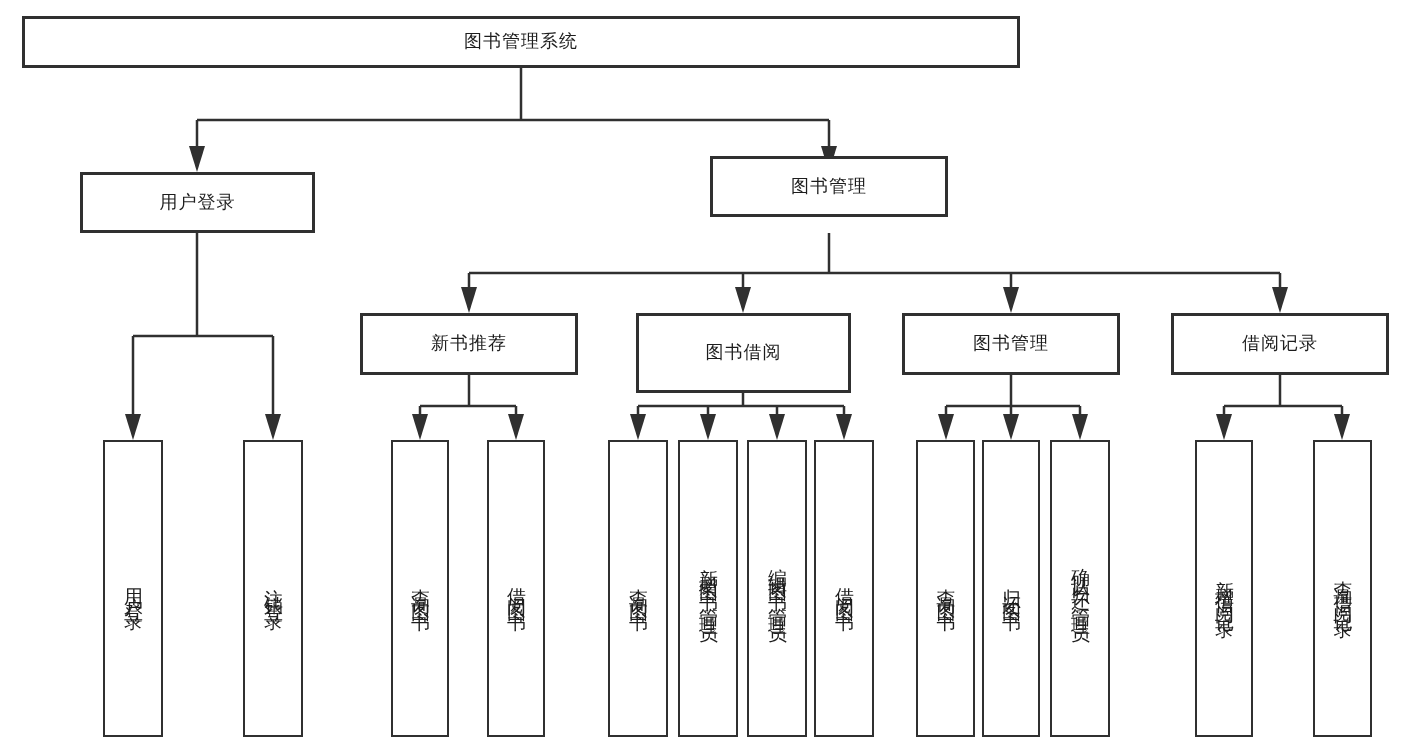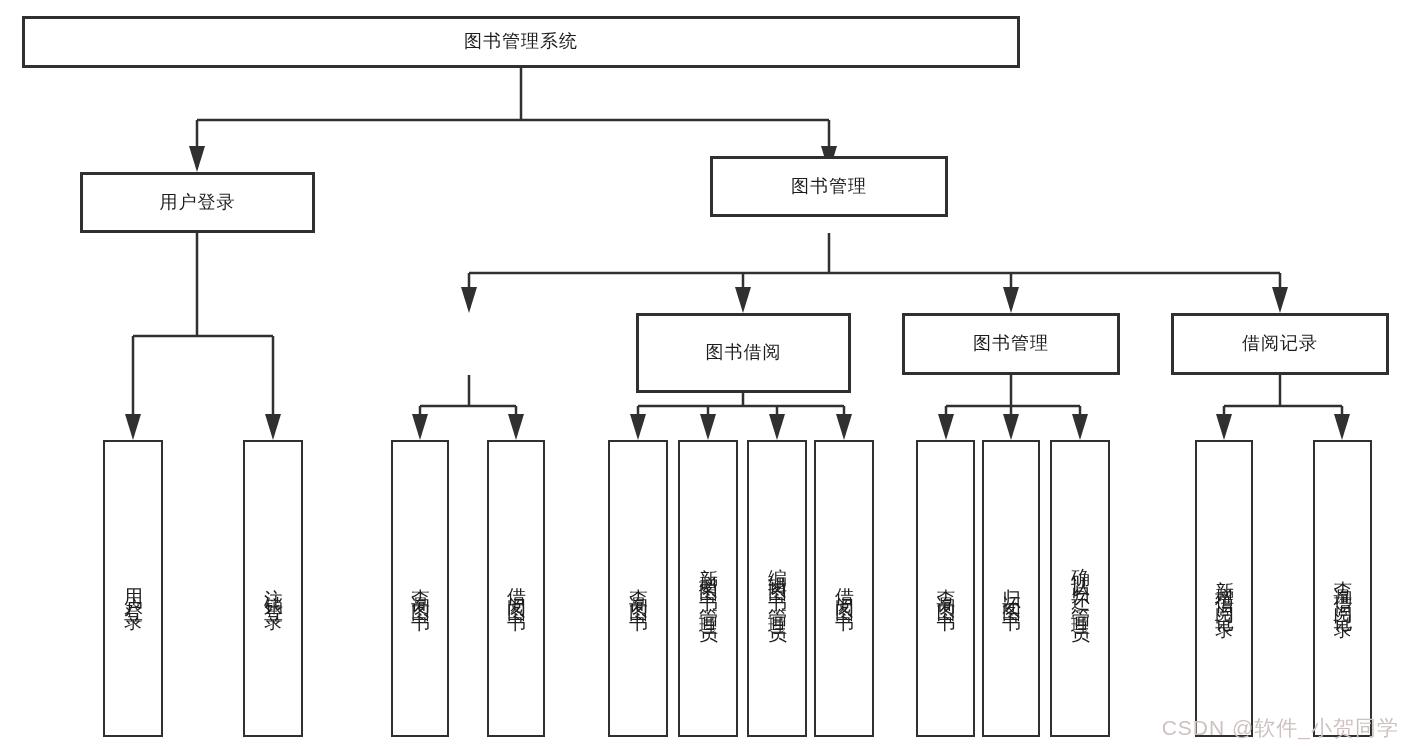--- a/index.html
+++ b/index.html
@@ -92,20 +92,23 @@
     <span>图书管理系统</span>
   </div>
 
   <div class="node" style="left:80px;top:172px;width:235px;height:61px">
     <span>用户登录</span>
   </div>
   <div class="node" style="left:710px;top:156px;width:238px;height:61px">
     <span>图书管理</span>
   </div>
 
+  <div class="node" style="left:360px;top:313px;width:218px;height:62px">
+    <span>新书推荐</span>
+  </div>
   <div class="node" style="left:636px;top:313px;width:215px;height:80px">
     <span>图书借阅</span>
   </div>
   <div class="node" style="left:902px;top:313px;width:218px;height:62px">
     <span>图书管理</span>
   </div>
   <div class="node" style="left:1171px;top:313px;width:218px;height:62px">
     <span>借阅记录</span>
   </div>
 
@@ -146,15 +149,14 @@
     <span class="vtext">确认归还（管理员）</span>
   </div>
 
   <div class="node leaf" style="left:1195px;width:58px">
     <span class="vtext">新增借阅记录</span>
   </div>
   <div class="node leaf" style="left:1313px;width:59px">
     <span class="vtext">查询借阅记录</span>
   </div>
 
-  <div class="watermark">CSDN @软件_小贺同学</div>
 
 </div>
 
 </body></html>

